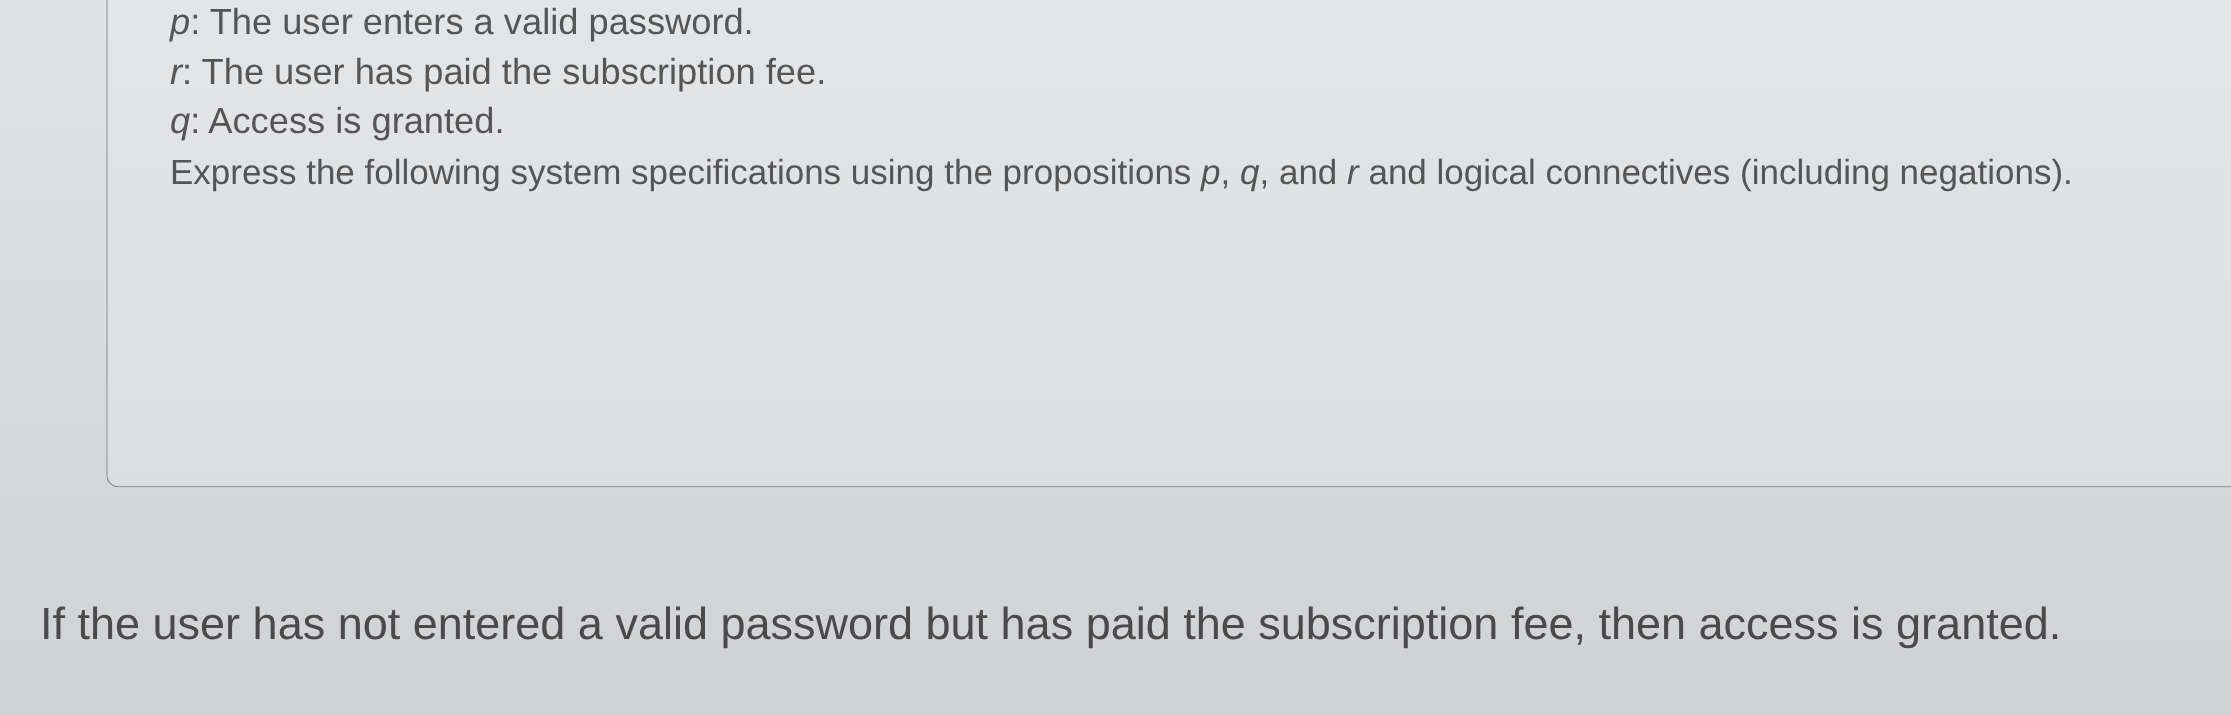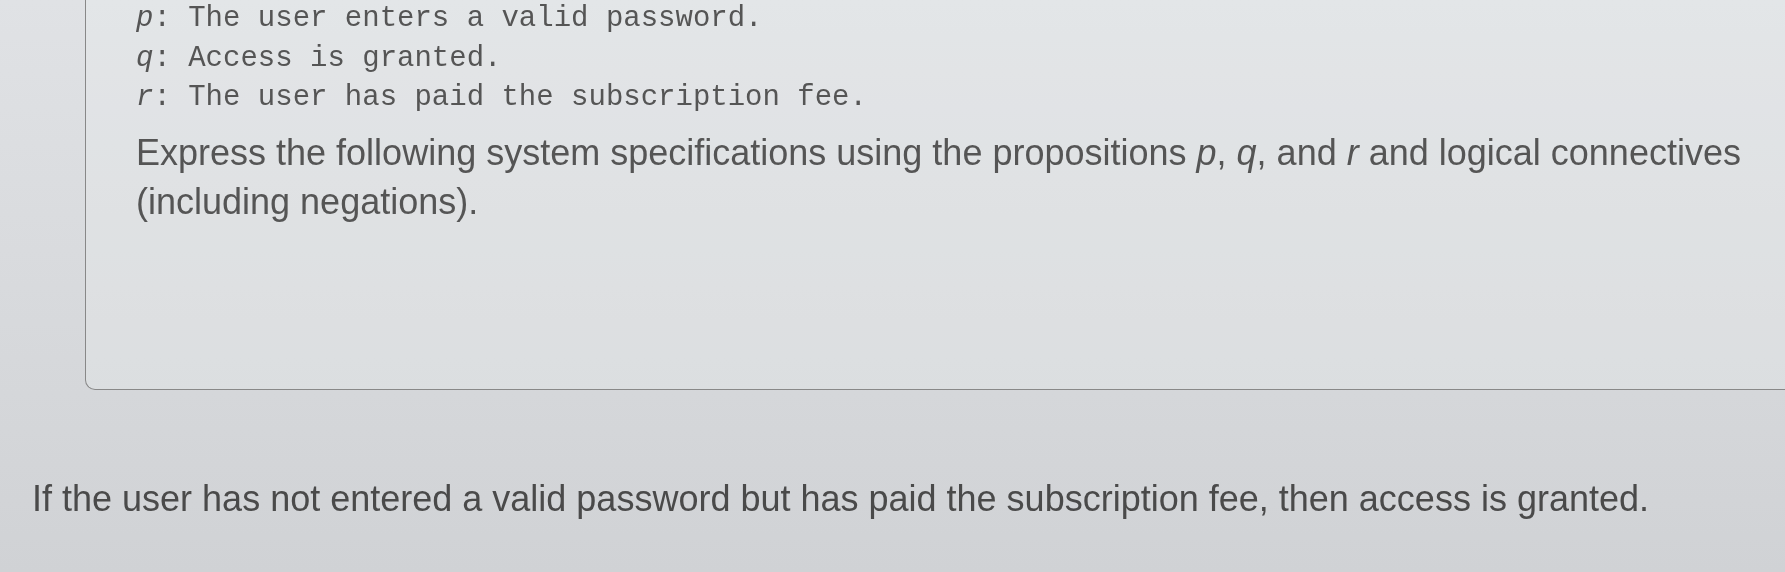--- a/index.html
+++ b/index.html
@@ -32,30 +32,29 @@
       border-radius: 0 0 0 10px;
       background: rgba(235, 237, 240, 0.3);
       padding-left: 50px;
       padding-top: 20px;
     }
     .prop-line {
       font-size: 29px;
       line-height: 1.3;
       color: #555;
       margin-bottom: 2px;
-      font-family: Liberation Mono, monospace;
     }
     .prop-var {
       font-style: italic;
     }
     .instruction {
-      font-size: 36px;
+      font-size: 28px;
       line-height: 1.35;
       color: #555;
-      margin-top: 12px;
+      margin-top: 2px;
       padding-right: 5px;
     }
     .specification {
       position: absolute;
       left: 32px;
       top: 478px;
       font-size: 36px;
       color: #4a4a4a;
     }
   </style>
@@ -64,25 +63,25 @@
 
 <div class="container">
 
   <div class="question-box">
 
     <div class="prop-line">
       <span class="prop-var">p</span><span>: </span><span>The user enters a valid password.</span>
     </div>
 
     <div class="prop-line">
-      <span class="prop-var">q</span><span>: </span><span>Access is granted.</span>
+      <span class="prop-var">r</span><span>: </span><span>The user has paid the subscription fee.</span>
     </div>
 
     <div class="prop-line">
-      <span class="prop-var">r</span><span>: </span><span>The user has paid the subscription fee.</span>
+      <span class="prop-var">q</span><span>: </span><span>Access is granted.</span>
     </div>
 
     <div class="instruction">
       <span>Express the following system specifications using the propositions </span><span class="prop-var">p</span><span>, </span><span class="prop-var">q</span><span>, and </span><span class="prop-var">r </span><span>and logical connectives (including negations).</span>
     </div>
 
   </div>
 
   <div class="specification">If the user has not entered a valid password but has paid the subscription fee, then access is granted.</div>
 

